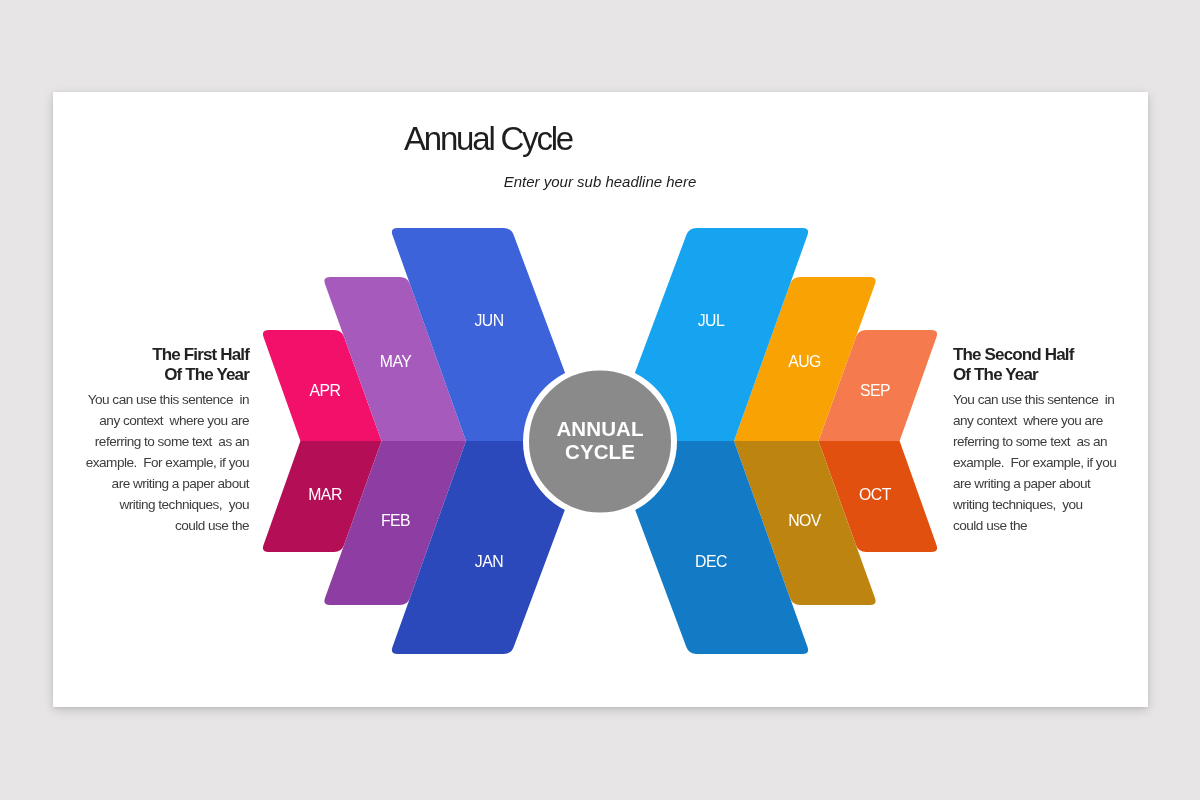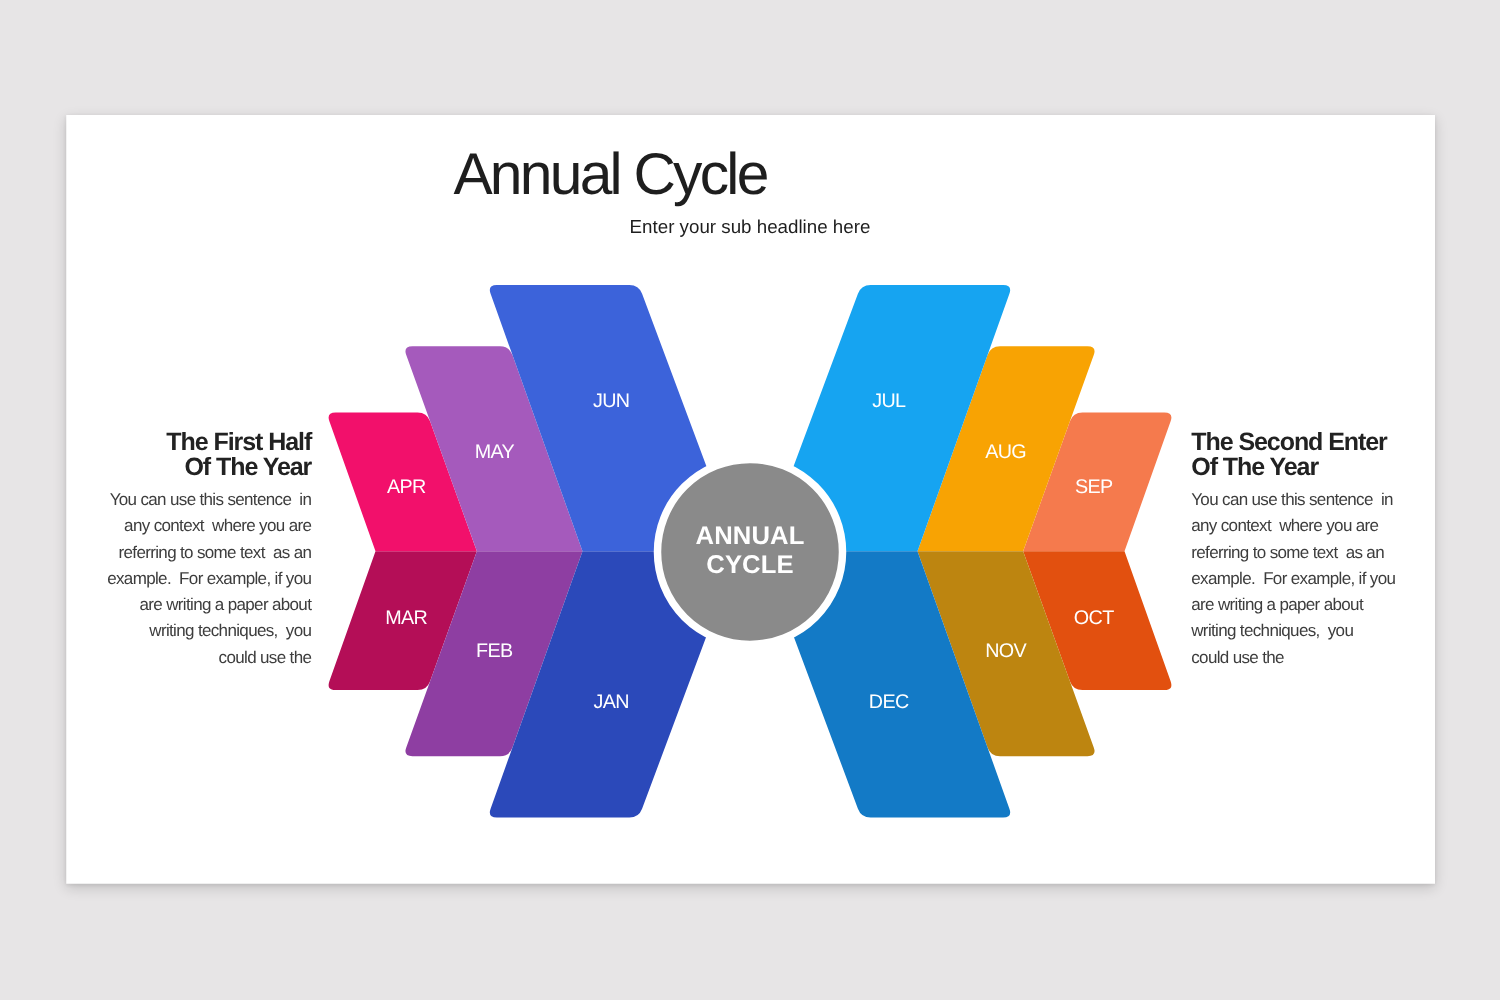--- a/index.html
+++ b/index.html
@@ -17,45 +17,46 @@
     left: 53px; top: 92px;
     width: 1095px; height: 615px;
     background: #ffffff;
     box-shadow: 0 3px 10px rgba(0,0,0,0.16), 0 1px 3px rgba(0,0,0,0.08);
   }
   .title {
     position: absolute;
     left: 0; top: 116px;
     width: 976px;
     text-align: center;
-    font-size: 47px;
+    font-size: 33px;
     line-height: 46px;
     font-weight: 400;
     color: #1e1e1e;
     letter-spacing: -2.2px;
   }
   .subtitle {
     position: absolute;
     left: 0; top: 173px;
     width: 1200px;
     text-align: center;
     font-size: 15px;
     line-height: 18px;
     font-weight: 400;
     color: #1e1e1e;
+    font-style: italic;
   }
   .side-text {
     position: absolute;
     width: 200px;
     top: 345px;
   }
   .side-text.left { left: 49px; text-align: right; }
   .side-text.right { left: 953px; text-align: left; }
   .side-heading {
-    font-size: 20px;
+    font-size: 17px;
     line-height: 19.6px;
     font-weight: 700;
     color: #222222;
     letter-spacing: -0.85px;
     white-space: pre;
   }
   .side-body {
     margin-top: 5px;
     font-size: 13.6px;
     line-height: 21px;
@@ -119,16 +120,16 @@
   </div>
   <div class="title">Annual Cycle</div>
   <div class="subtitle">Enter your sub headline here</div>
 
   <div class="side-text left">
     <div class="side-heading"><div>The First Half</div><div>Of The Year</div></div>
     <div class="side-body"><div>You can use this sentence  in</div><div>any context  where you are</div><div>referring to some text  as an</div><div>example.  For example, if you</div><div>are writing a paper about</div><div>writing techniques,  you</div><div>could use the</div></div>
   </div>
 
   <div class="side-text right">
-    <div class="side-heading"><div>The Second Enter</div><div>Of The Year</div></div>
+    <div class="side-heading"><div>The Second Half</div><div>Of The Year</div></div>
     <div class="side-body"><div>You can use this sentence  in</div><div>any context  where you are</div><div>referring to some text  as an</div><div>example.  For example, if you</div><div>are writing a paper about</div><div>writing techniques,  you</div><div>could use the</div></div>
   </div>
 </div>
 
 </body></html>

